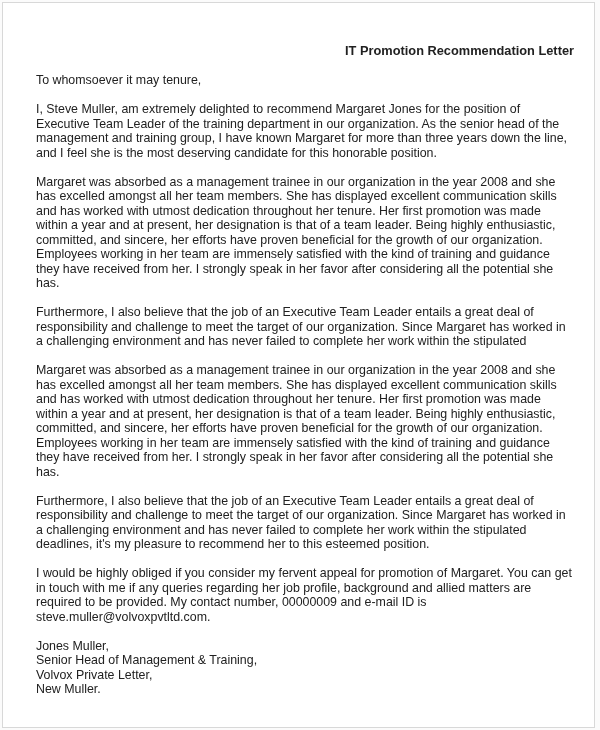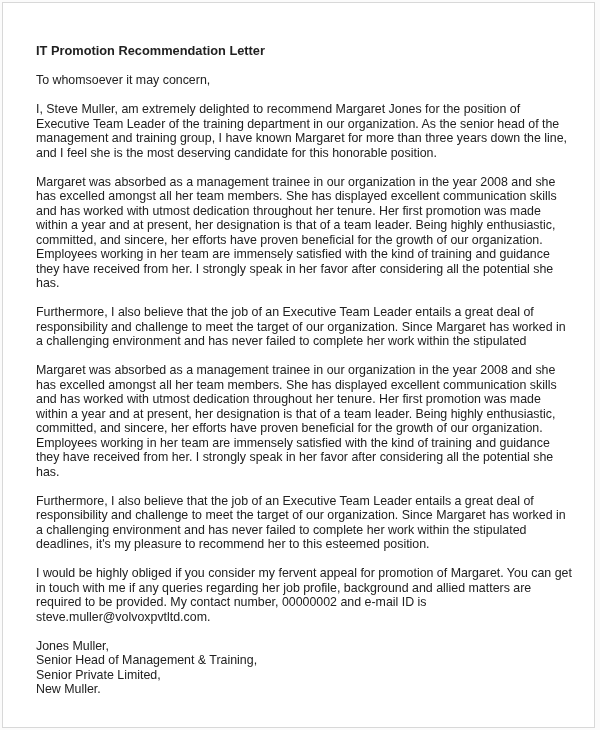--- a/index.html
+++ b/index.html
@@ -23,20 +23,21 @@
     padding: 41px 20px 0 33px;
     width: 100%;
     color: #212121;
     font-size: 12.4px;
     line-height: 14.5px;
   }
   .doc-title {
     font-weight: bold;
     font-size: 12.8px;
     margin-bottom: 14.5px;
+    text-align: right;
   }
   .salutation {
     margin-bottom: 14.5px;
   }
   .para {
     margin-bottom: 14.5px;
     max-width: 537px;
   }
   .signature {
     margin-top: 0;
@@ -46,35 +47,35 @@
   }
 </style>
 </head>
 <body>
 
 <div class="page">
   <div class="content">
 
     <div class="doc-title">IT Promotion Recommendation Letter</div>
 
-    <div class="salutation">To whomsoever it may concern,</div>
+    <div class="salutation">To whomsoever it may tenure,</div>
 
     <p class="para">I, Steve Muller, am extremely delighted to recommend Margaret Jones for the position of Executive Team Leader of the training department in our organization. As the senior head of the management and training group, I have known Margaret for more than three years down the line, and I feel she is the most deserving candidate for this honorable position.</p>
 
     <p class="para">Margaret was absorbed as a management trainee in our organization in the year 2008 and she has excelled amongst all her team members. She has displayed excellent communication skills and has worked with utmost dedication throughout her tenure. Her first promotion was made within a year and at present, her designation is that of a team leader. Being highly enthusiastic, committed, and sincere, her efforts have proven beneficial for the growth of our organization. Employees working in her team are immensely satisfied with the kind of training and guidance they have received from her. I strongly speak in her favor after considering all the potential she has.</p>
 
     <p class="para">Furthermore, I also believe that the job of an Executive Team Leader entails a great deal of responsibility and challenge to meet the target of our organization. Since Margaret has worked in a challenging environment and has never failed to complete her work within the stipulated</p>
 
     <p class="para">Margaret was absorbed as a management trainee in our organization in the year 2008 and she has excelled amongst all her team members. She has displayed excellent communication skills and has worked with utmost dedication throughout her tenure. Her first promotion was made within a year and at present, her designation is that of a team leader. Being highly enthusiastic, committed, and sincere, her efforts have proven beneficial for the growth of our organization. Employees working in her team are immensely satisfied with the kind of training and guidance they have received from her. I strongly speak in her favor after considering all the potential she has.</p>
 
     <p class="para">Furthermore, I also believe that the job of an Executive Team Leader entails a great deal of responsibility and challenge to meet the target of our organization. Since Margaret has worked in a challenging environment and has never failed to complete her work within the stipulated deadlines, it's my pleasure to recommend her to this esteemed position.</p>
 
-    <p class="para">I would be highly obliged if you consider my fervent appeal for promotion of Margaret. You can get in touch with me if any queries regarding her job profile, background and allied matters are required to be provided. My contact number, 00000002 and e-mail ID is steve.muller@volvoxpvtltd.com.</p>
+    <p class="para">I would be highly obliged if you consider my fervent appeal for promotion of Margaret. You can get in touch with me if any queries regarding her job profile, background and allied matters are required to be provided. My contact number, 00000009 and e-mail ID is steve.muller@volvoxpvtltd.com.</p>
 
     <div class="signature">
       <span class="sig-line">Jones Muller,</span>
       <span class="sig-line">Senior Head of Management &amp; Training,</span>
-      <span class="sig-line">Senior Private Limited,</span>
+      <span class="sig-line">Volvox Private Letter,</span>
       <span class="sig-line">New Muller.</span>
     </div>
 
   </div>
 </div>
 
 </body></html>

